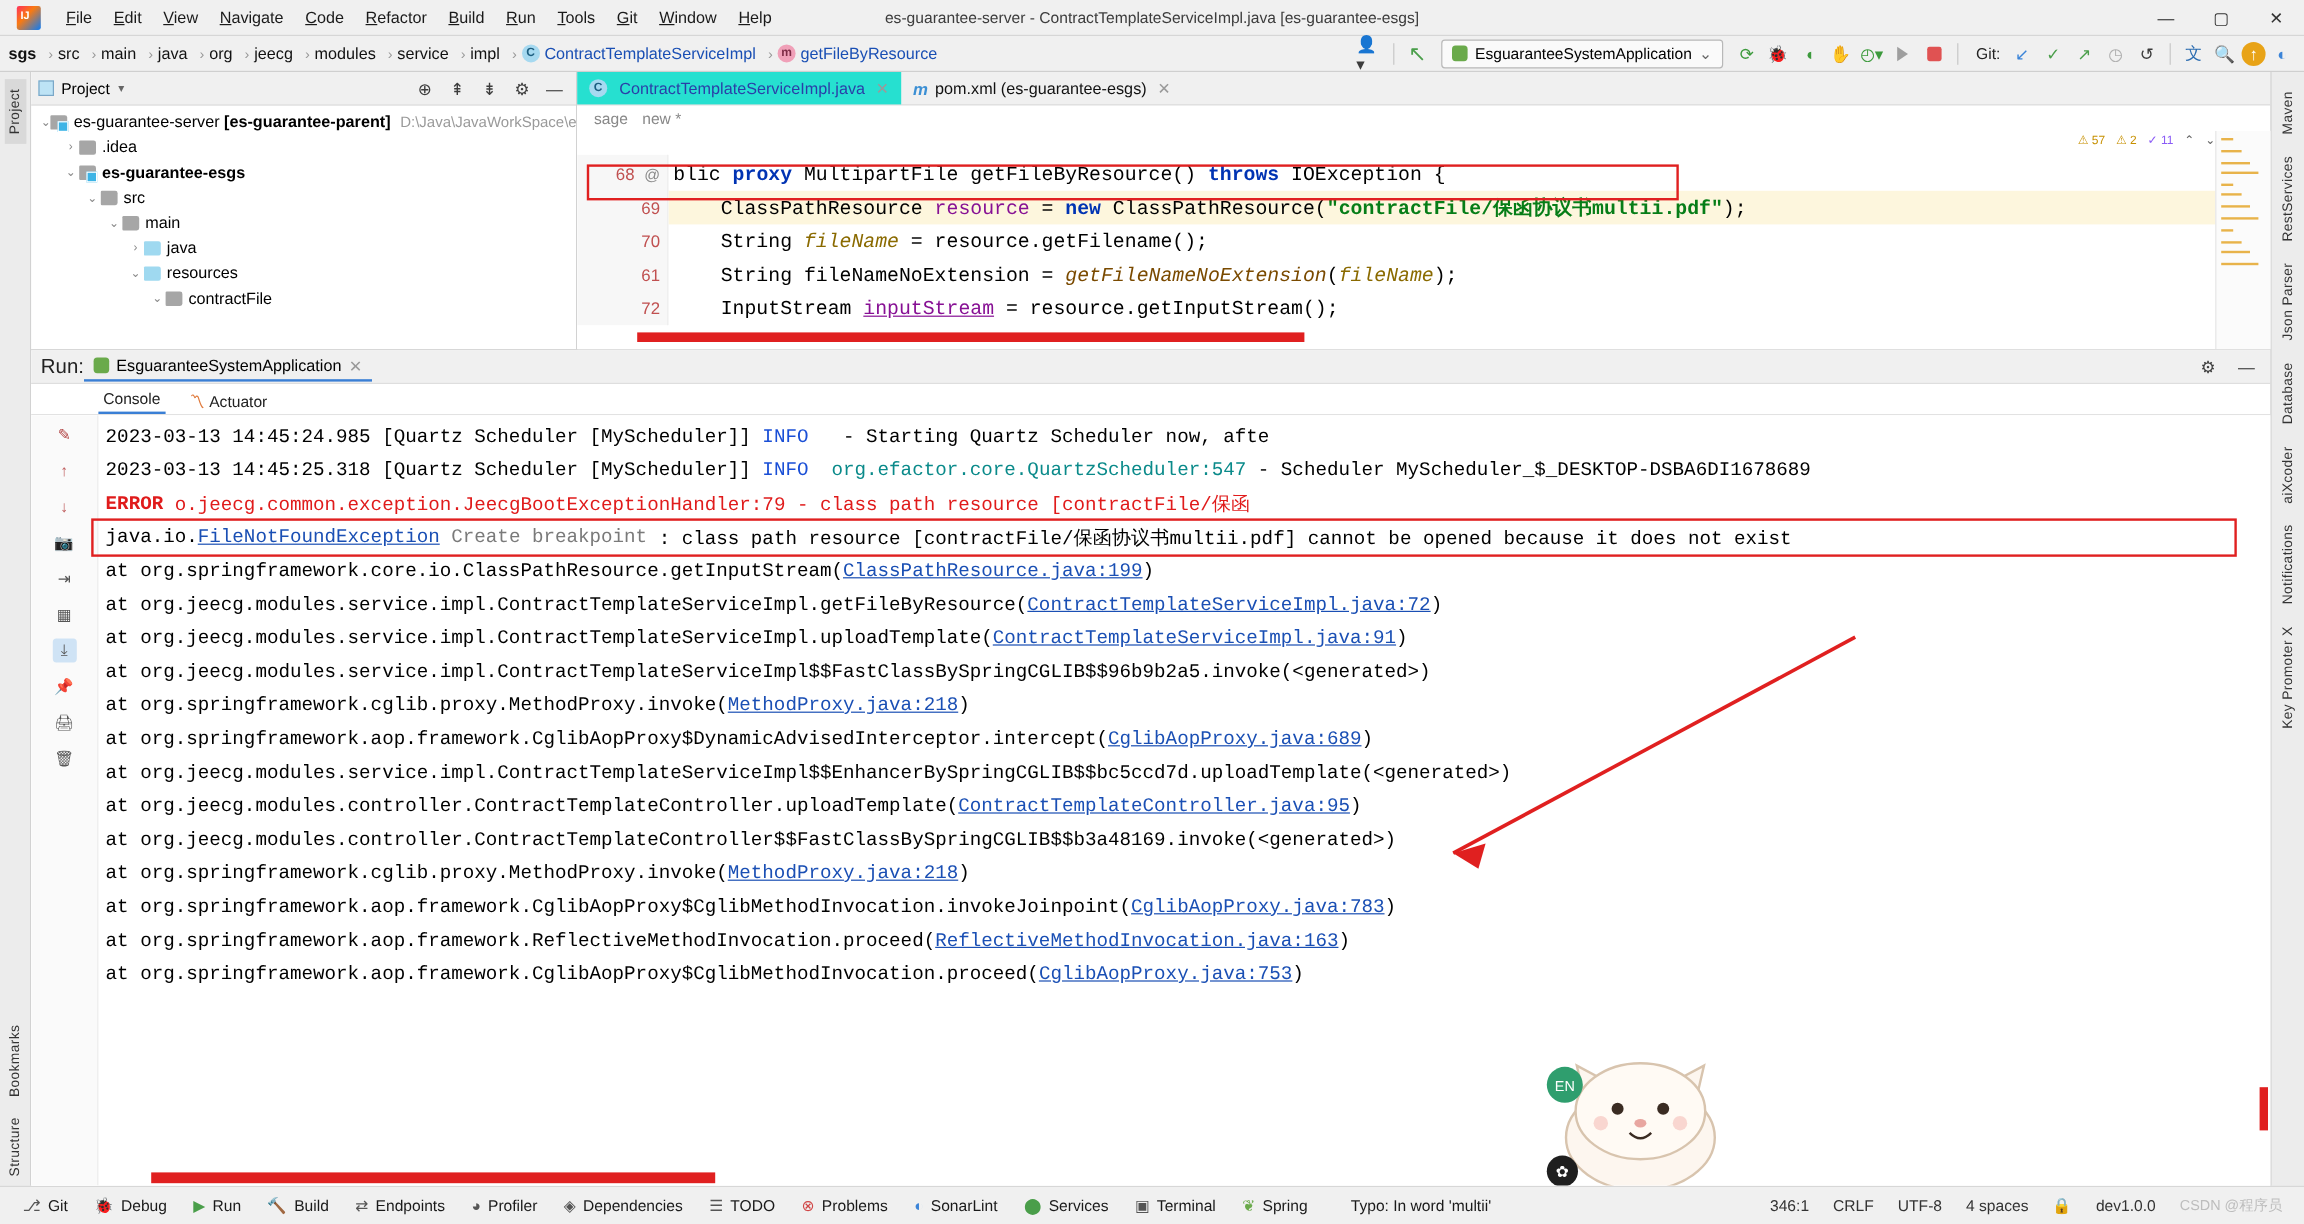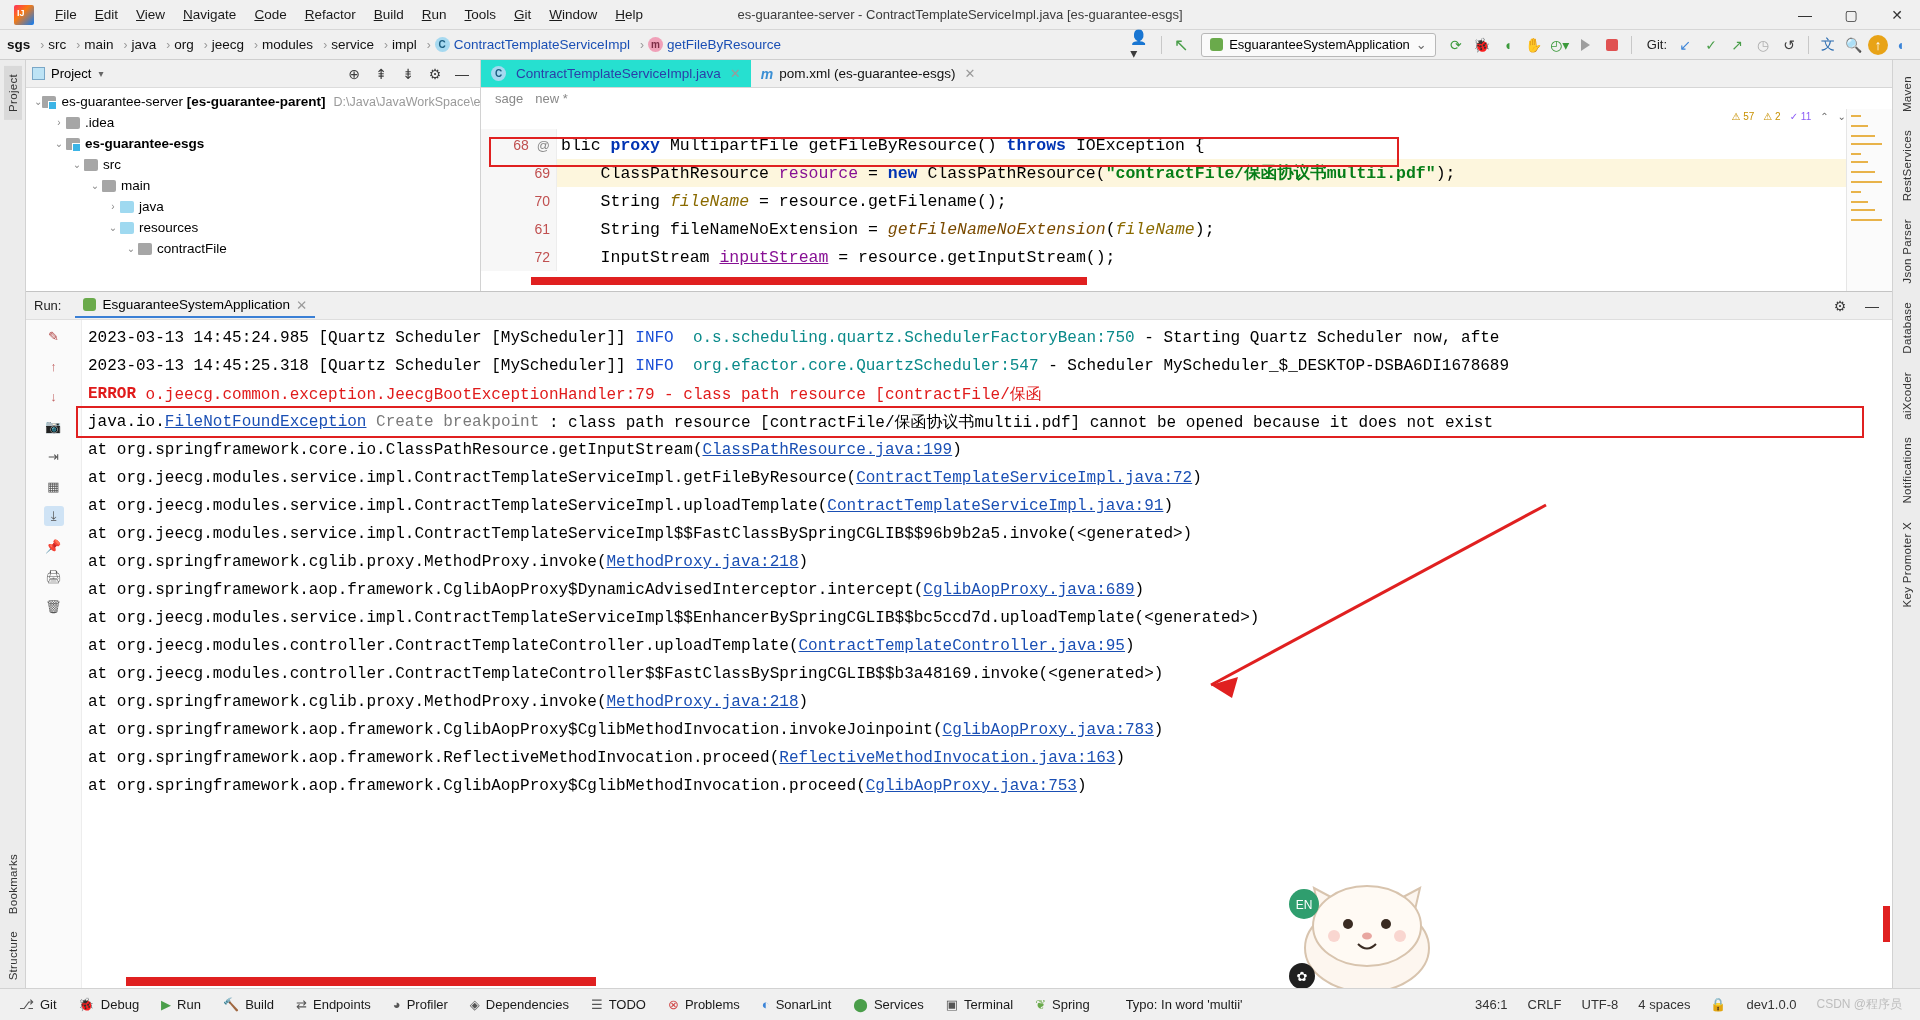--- a/index.html
+++ b/index.html
@@ -127,21 +127,21 @@
     position:absolute;right:46px;top:2px;display:flex;align-items:center;gap:9px;font-size:10px;color:#3c3c3c;
   }
   #marker-col{
     position:absolute;right:0;top:0;width:46px;height:100%;background:#fbfbfb;border-left:1px solid #e6e6e6;
   }
   .mk{position:absolute;left:4px;height:2px;background:#e8b34a;}
 
   
   #runpanel{flex:1;display:flex;flex-direction:column;min-height:0;background:#fff;}
   #run-head{height:28px;background:#f0f0f0;display:flex;align-items:center;padding:0 8px;border-bottom:1px solid #dedede;}
-  #run-head .lbl{font-size:13px;color:#222;margin-right:14px;}
+  #run-head .lbl{font-size:17px;color:#222;}
   .runtab{display:flex;align-items:center;gap:6px;font-size:13.5px;padding:3px 8px;border-bottom:2px solid #3a7fd5;}
   .runtab .x{color:#9a9a9a;}
   #run-head .rh-right{margin-left:auto;display:flex;gap:8px;align-items:center;}
   #console-tabs{height:26px;display:flex;align-items:flex-end;gap:16px;padding-left:56px;background:#fff;border-bottom:1px solid #e2e2e2;}
   .ctab{font-size:13px;padding:3px 4px;color:#222;}
   .ctab.active{border-bottom:2px solid #3a7fd5;}
   #console-body{flex:1;display:flex;min-height:0;overflow:hidden;position:relative;background:#fff;}
   #console-gutter{
     width:56px;background:#fafafa;border-right:1px solid #ededed;flex:none;
     display:flex;flex-direction:column;align-items:center;padding-top:6px;gap:10px;
@@ -437,35 +437,42 @@
         <span class="runtab">
           <span style="width:13px;height:13px;border-radius:3px;background:#6aaa4b;display:inline-block"></span>
           <span>EsguaranteeSystemApplication</span>
           <span class="x">✕</span>
         </span>
         <span class="rh-right">
           <span class="tbtn">⚙</span>
           <span class="tbtn">—</span>
         </span>
       </div>
+      <div id="console-tabs">
+        <span class="ctab active">Console</span>
+        <span class="ctab">
+          <span style="color:#e07a3c">〽</span>
+          <span>Actuator</span>
+        </span>
+      </div>
       <div id="console-body">
         <div id="console-gutter">
           <div class="cg" style="color:#b04040">✎</div>
           <div class="cg" style="color:#c06060">↑</div>
           <div class="cg" style="color:#c06060">↓</div>
           <div class="cg">📷</div>
           <div class="cg">⇥</div>
           <div class="cg">▦</div>
           <div class="cg" style="background:#cfe3f5;border-radius:3px">⤓</div>
           <div class="cg">📌</div>
           <div class="cg">🖨</div>
           <div class="cg">🗑</div>
         </div>
         <div id="console-text">
-            <div class="ln"><span class="">2023-03-13 14:45:24.985 [Quartz Scheduler [MyScheduler]] </span><span class="blue">INFO</span><span class="">  </span><span class="teal">o.s.scheduling.quartz.SchedulerFactoryBean:750</span><span class=""> - Starting Quartz Scheduler now, afte</span></div>
+            <div class="ln"><span class="">2023-03-13 14:45:24.985 [Quartz Scheduler [MyScheduler]] </span><span class="blue">INFO</span><span class="">  </span><span class=""> - Starting Quartz Scheduler now, afte</span></div>
             <div class="ln"><span class="">2023-03-13 14:45:25.318 [Quartz Scheduler [MyScheduler]] </span><span class="blue">INFO</span><span class="">  </span><span class="teal">org.efactor.core.QuartzScheduler:547</span><span class=""> - Scheduler MyScheduler_$_DESKTOP-DSBA6DI1678689</span></div>
             <div class="ln err"><span style="font-weight:bold">ERROR</span><span class=""> o.jeecg.common.exception.JeecgBootExceptionHandler:79 - class path resource [contractFile/保函</span></div>
             <div class="ln"><span class="">java.io.</span><span class="lnk">FileNotFoundException</span><span class="grey"> Create breakpoint</span><span class=""> : class path resource [contractFile/保函协议书multii.pdf] cannot be opened because it does not exist</span></div>
             <div class="ln">        <span class="">at org.springframework.core.io.ClassPathResource.getInputStream(</span><span class="lnk">ClassPathResource.java:199</span><span class="">)</span></div>
             <div class="ln">        <span class="">at org.jeecg.modules.service.impl.ContractTemplateServiceImpl.getFileByResource(</span><span class="lnk">ContractTemplateServiceImpl.java:72</span><span class="">)</span></div>
             <div class="ln">        <span class="">at org.jeecg.modules.service.impl.ContractTemplateServiceImpl.uploadTemplate(</span><span class="lnk">ContractTemplateServiceImpl.java:91</span><span class="">)</span></div>
             <div class="ln">        <span class="">at org.jeecg.modules.service.impl.ContractTemplateServiceImpl$$FastClassBySpringCGLIB$$96b9b2a5.invoke(&lt;generated&gt;)</span></div>
             <div class="ln">        <span class="">at org.springframework.cglib.proxy.MethodProxy.invoke(</span><span class="lnk">MethodProxy.java:218</span><span class="">)</span></div>
             <div class="ln">        <span class="">at org.springframework.aop.framework.CglibAopProxy$DynamicAdvisedInterceptor.intercept(</span><span class="lnk">CglibAopProxy.java:689</span><span class="">)</span></div>
             <div class="ln">        <span class="">at org.jeecg.modules.service.impl.ContractTemplateServiceImpl$$EnhancerBySpringCGLIB$$bc5ccd7d.uploadTemplate(&lt;generated&gt;)</span></div>

